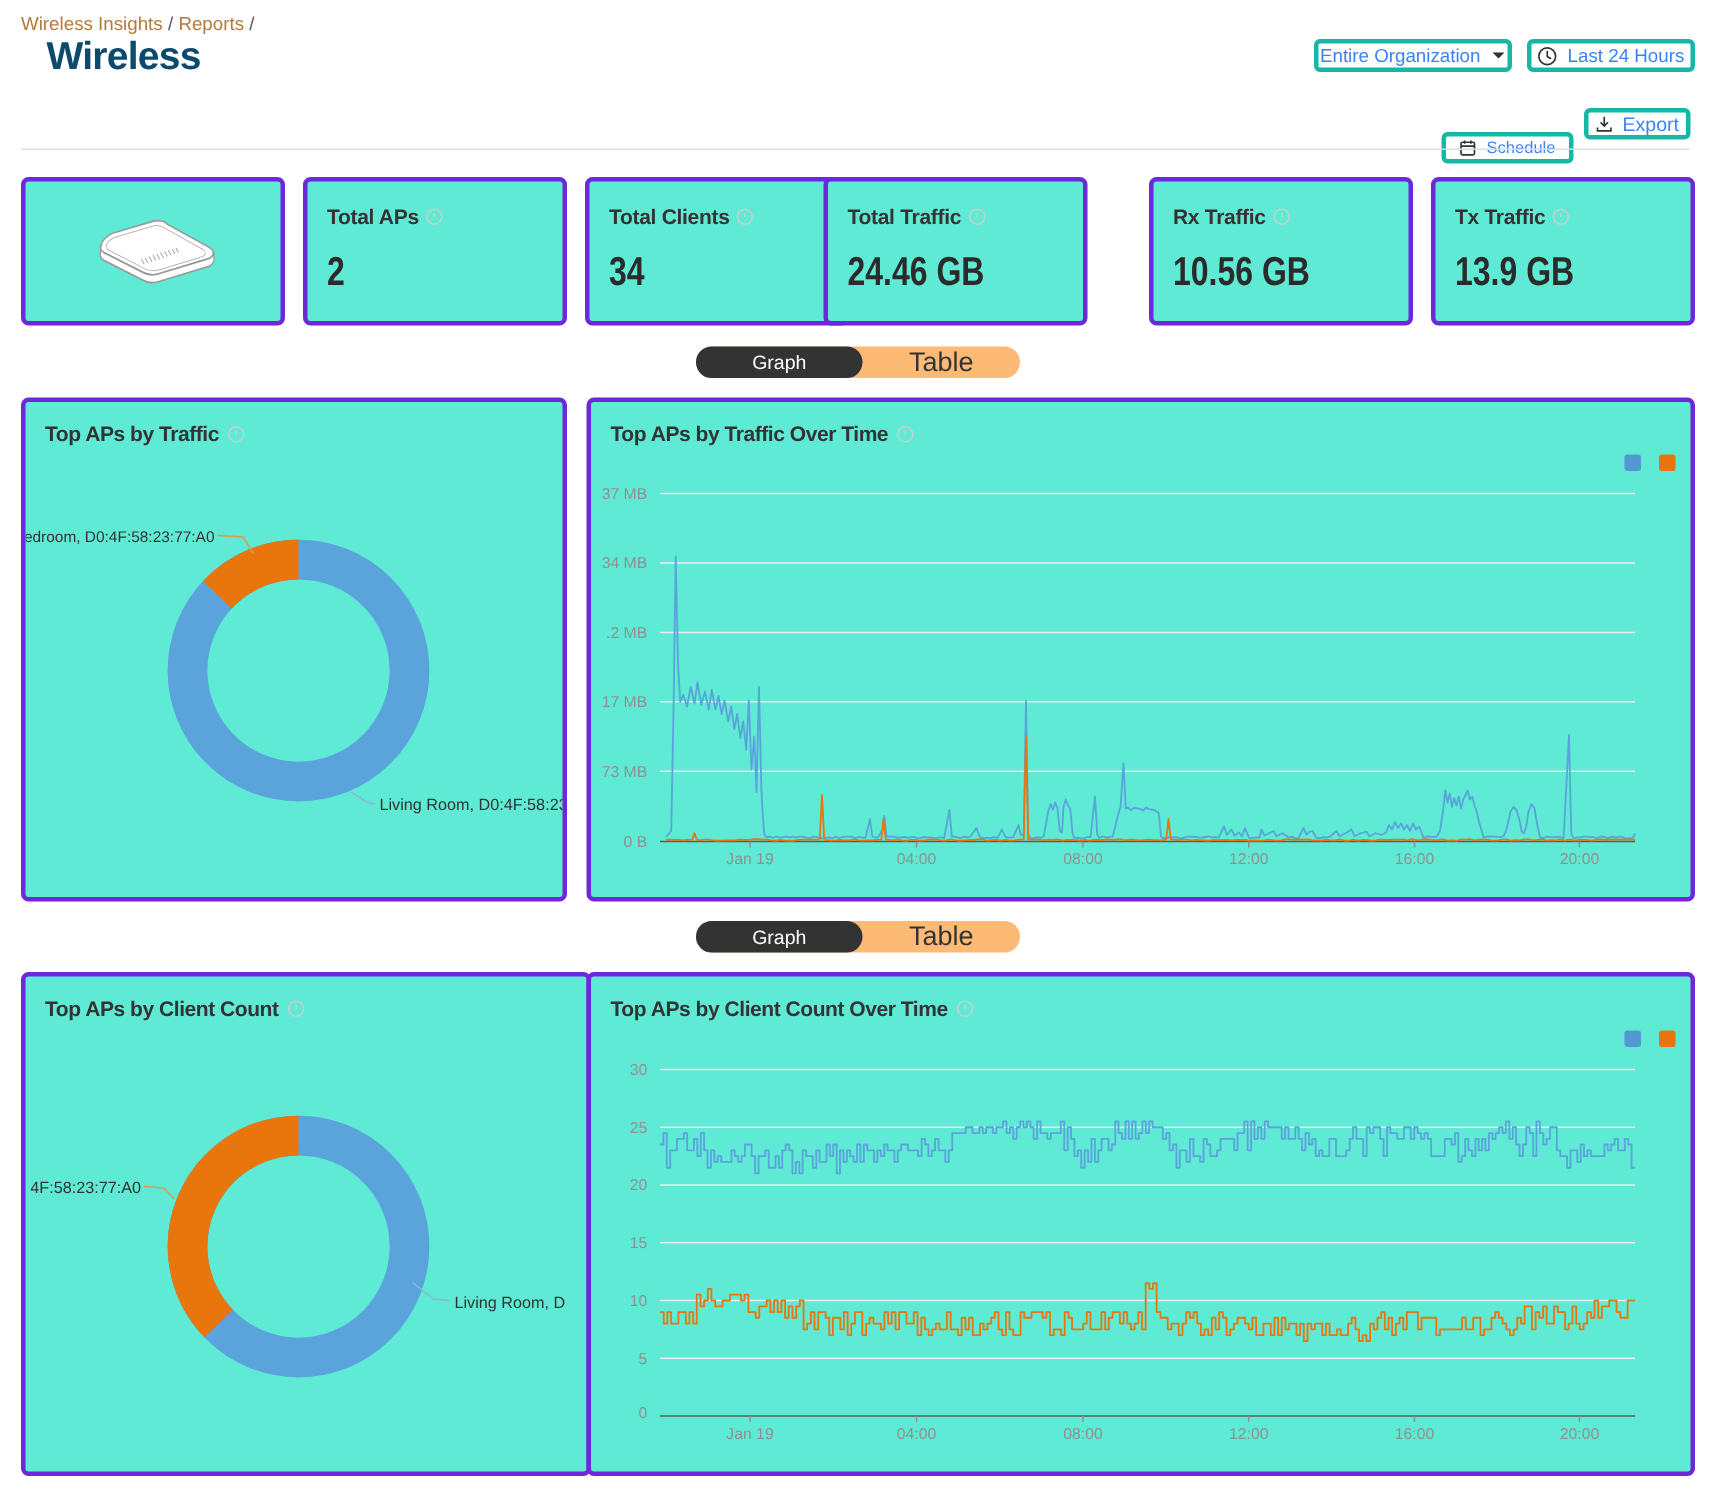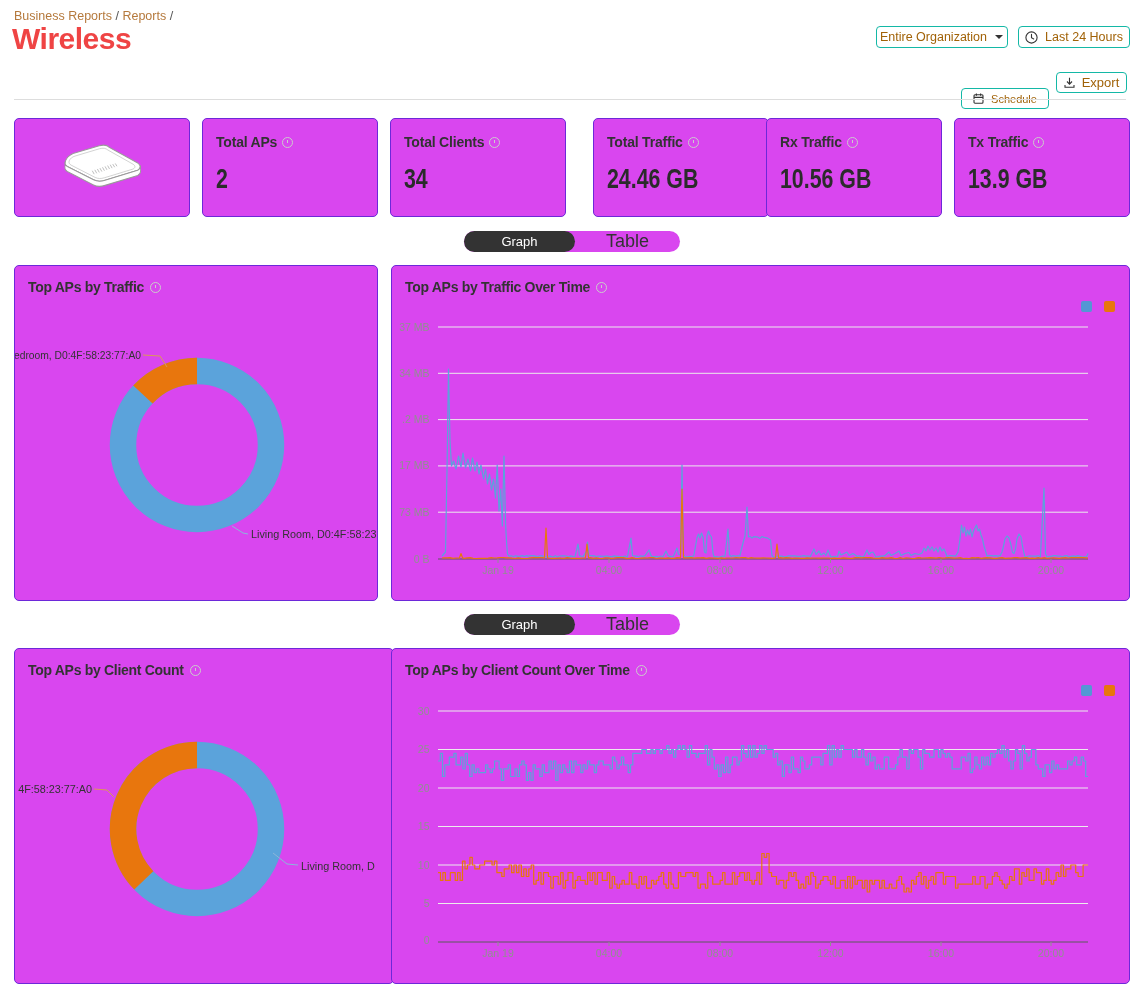--- a/index.html
+++ b/index.html
@@ -1,35 +1,35 @@
 <!DOCTYPE html>
 <html><head><meta charset="utf-8"><style>
 *{margin:0;padding:0;box-sizing:border-box}
 body{width:1140px;height:993px;background:#fff;font-family:"Liberation Sans",sans-serif;position:relative;overflow:hidden}
 .abs{position:absolute}
 .crumb{left:14px;top:9px;font-size:12.5px;color:#444}
 .crumb a{color:#b5793c;text-decoration:none}
-h1{left:12px;top:22px;position:absolute;font-size:30px;font-weight:700;color:#ef4444;letter-spacing:-.5px}
-.btn{position:absolute;white-space:nowrap;border:1px solid #14b8a6;border-radius:4px;background:#fff;color:#a16207;font-size:12.5px;display:flex;align-items:center;justify-content:center;gap:7px}
+h1{left:31px;top:22px;position:absolute;font-size:26px;font-weight:700;color:#0c4a6e;letter-spacing:-.5px}
+.btn{position:absolute;white-space:nowrap;border:3px solid #14b8a6;border-radius:4px;background:#fff;color:#3b82f6;font-size:12.5px;display:flex;align-items:center;justify-content:center;gap:7px}
 .btn svg{flex:none}
 .hr{left:14px;top:99px;width:1112px;height:1px;background:#ddd}
-.card{position:absolute;background:#d946ef;border:1px solid #6d28d9;border-radius:5px}
+.card{position:absolute;background:#5eead4;border:3px solid #6d28d9;border-radius:5px}
 .sc-t{position:absolute;left:13px;top:15px;font-size:14px;font-weight:700;letter-spacing:-.2px;color:#333;display:flex;align-items:center;gap:5px}
 .sc-v{position:absolute;left:13px;top:45px;font-size:27px;font-weight:700;color:#2b2b2b;transform:scaleX(0.79);transform-origin:0 50%}
 .ico{width:11px;height:11px;border:1px solid #ccc;border-radius:50%;display:inline-block;position:relative}
 .ico:after{content:"";position:absolute;left:4px;top:2px;width:1px;height:3px;background:#ccc}
-.toggle{position:absolute;width:216px;height:21px;background:#d946ef;border-radius:11px}
+.toggle{position:absolute;width:216px;height:21px;background:#fdba74;border-radius:11px}
 .tg-dark{position:absolute;left:0;top:0;width:111px;height:21px;background:#333;border-radius:11px;color:#fff;font-size:13px;display:flex;align-items:center;justify-content:center}
 .tg-light{position:absolute;left:111px;top:0;width:105px;height:21px;color:#333;font-size:18px;display:flex;align-items:center;justify-content:center}
 .ct{position:absolute;left:13px;top:13px;font-size:14px;font-weight:700;letter-spacing:-.3px;color:#333;display:flex;align-items:center;gap:6px}
 .leg{position:absolute;width:11px;height:11px;border-radius:2px}
 svg text{font-family:"Liberation Sans",sans-serif}
 </style></head><body>
 
-<div class="abs crumb"><a>Business Reports</a> <span style="color:#555">/</span> <a>Reports</a> <span style="color:#555">/</span></div>
+<div class="abs crumb"><a>Wireless Insights</a> <span style="color:#555">/</span> <a>Reports</a> <span style="color:#555">/</span></div>
 <h1>Wireless</h1>
 
 <div class="btn" style="left:876px;top:26px;width:132px;height:22px">Entire Organization
  <svg width="10" height="6" viewBox="0 0 10 6">
       <path d="M1 1l4 4 4-4z" fill="#333"></path>
     </svg></div>
 <div class="btn" style="left:1018px;top:26px;width:112px;height:22px">
  <svg width="13" height="13" viewBox="0 0 13 13">
       <circle cx="6.5" cy="6.5" r="5.6" fill="none" stroke="#333" stroke-width="1.1"></circle>
       <path d="M6.5 3.4v3.3l2.2 1.3" fill="none" stroke="#333" stroke-width="1.1" stroke-linecap="round"></path>
@@ -63,21 +63,21 @@
 </svg>
 </div>
 <div class="card" style="left:202px;top:118px;width:176px;height:99px">
  <div class="sc-t">Total APs <span class="ico"></span></div>
  <div class="sc-v">2</div>
 </div>
 <div class="card" style="left:390px;top:118px;width:176px;height:99px">
  <div class="sc-t">Total Clients <span class="ico"></span></div>
  <div class="sc-v">34</div>
 </div>
-<div class="card" style="left:593px;top:118px;width:176px;height:99px">
+<div class="card" style="left:549px;top:118px;width:176px;height:99px">
  <div class="sc-t">Total Traffic <span class="ico"></span></div>
  <div class="sc-v">24.46 GB</div>
 </div>
 <div class="card" style="left:766px;top:118px;width:176px;height:99px">
  <div class="sc-t">Rx Traffic <span class="ico"></span></div>
  <div class="sc-v">10.56 GB</div>
 </div>
 <div class="card" style="left:954px;top:118px;width:176px;height:99px">
  <div class="sc-t">Tx Traffic <span class="ico"></span></div>
  <div class="sc-v">13.9 GB</div>

